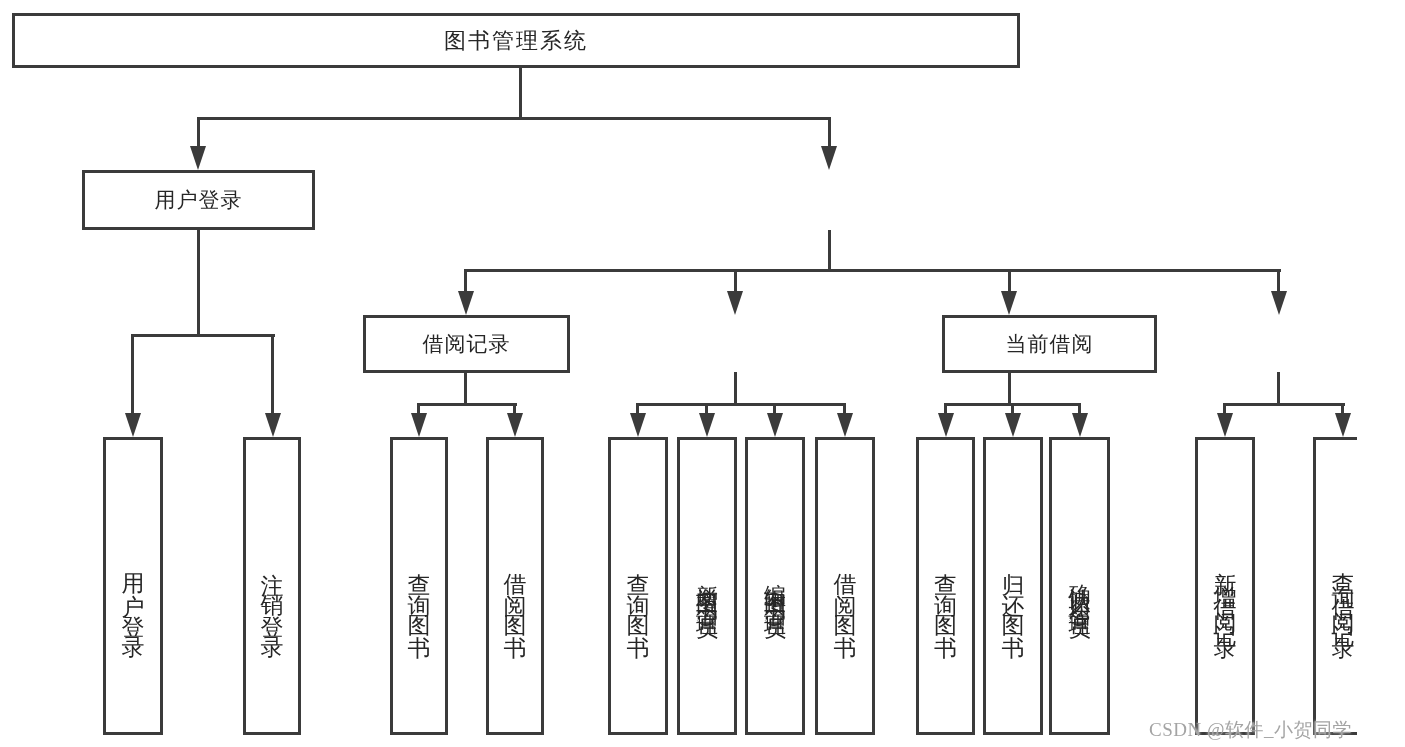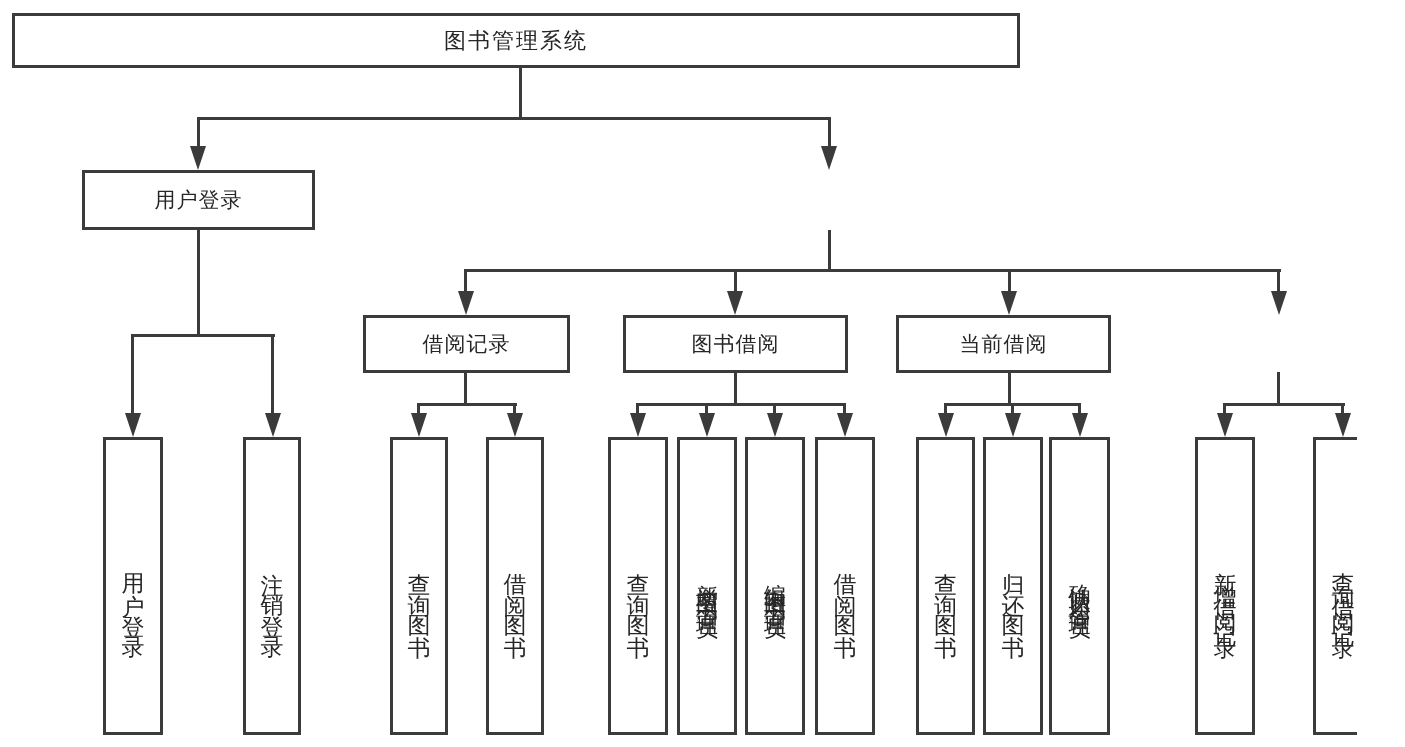--- a/index.html
+++ b/index.html
@@ -70,24 +70,21 @@
   <div class="line vl" style="left:734px;top:269px;height:24px"></div>
   <div class="arrow" style="left:727px;top:291px"></div>
   <div class="line vl" style="left:1008px;top:269px;height:24px"></div>
   <div class="arrow" style="left:1001px;top:291px"></div>
   <div class="line vl" style="left:1277px;top:269px;height:24px"></div>
   <div class="arrow" style="left:1271px;top:291px"></div>
 
   <div class="box hbox" style="left:363px;top:315px;width:207px;height:58px">
     <span>借阅记录</span>
   </div>
-  <div class="box hbox" style="left:623px;top:315px;width:225px;height:58px">
-    <span>图书借阅</span>
-  </div>
-  <div class="box hbox" style="left:896px;top:315px;width:215px;height:58px">
+  <div class="box hbox" style="left:942px;top:315px;width:215px;height:58px">
     <span>当前借阅</span>
   </div>
 
   <div class="line vl" style="left:464px;top:372px;height:34px"></div>
   <div class="line hl" style="left:417px;top:403px;width:100px"></div>
   <div class="line vl" style="left:417px;top:403px;height:13px"></div>
   <div class="arrow" style="left:411px;top:413px"></div>
   <div class="line vl" style="left:513px;top:403px;height:13px"></div>
   <div class="arrow" style="left:507px;top:413px"></div>
 
@@ -155,14 +152,15 @@
     <span class="vtext xtight">确认归还（管理员）</span>
   </div>
 
   <div class="box vbox" style="left:1195px;top:437px;width:60px;height:298px">
     <span class="vtext tight">新增借阅记录</span>
   </div>
   <div class="box vbox" style="left:1313px;top:437px;width:60px;height:298px">
     <span class="vtext tight">查询借阅记录</span>
   </div>
 
+  <div class="watermark">CSDN @软件_小贺同学</div>
 
 </div>
 
 </body></html>

